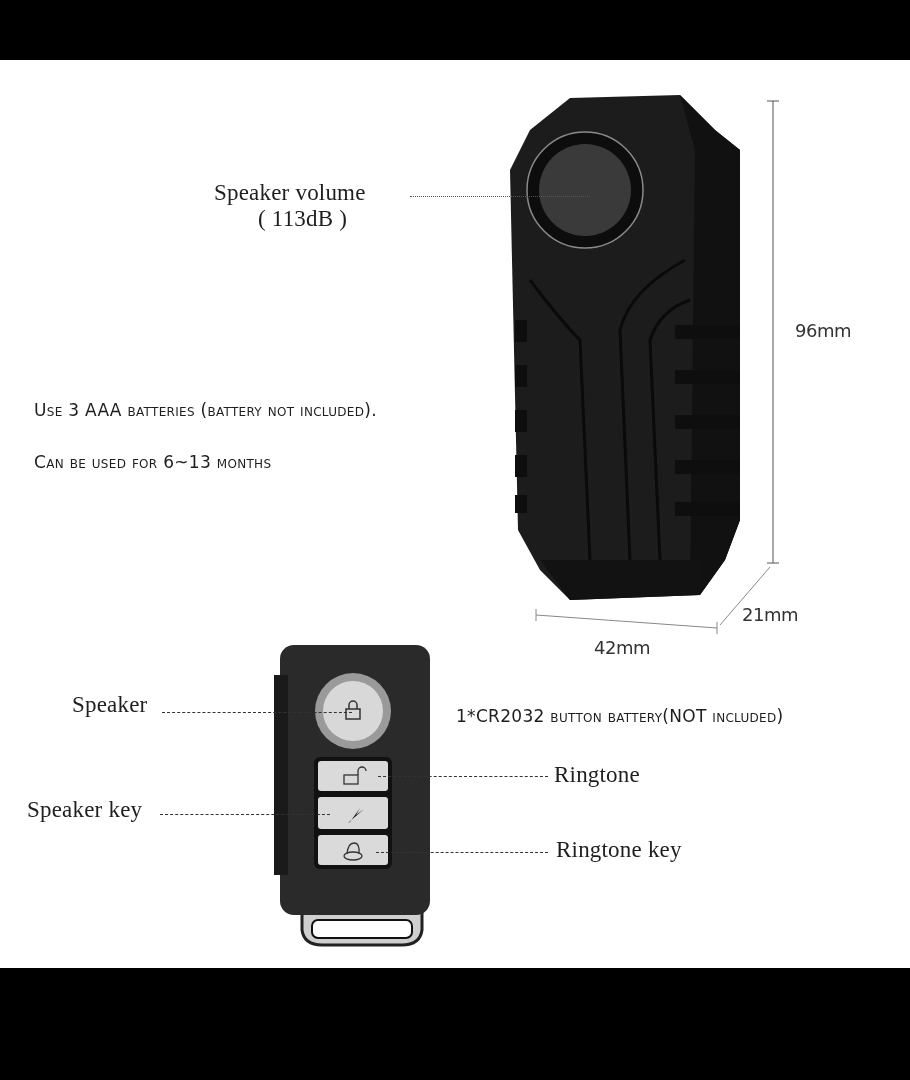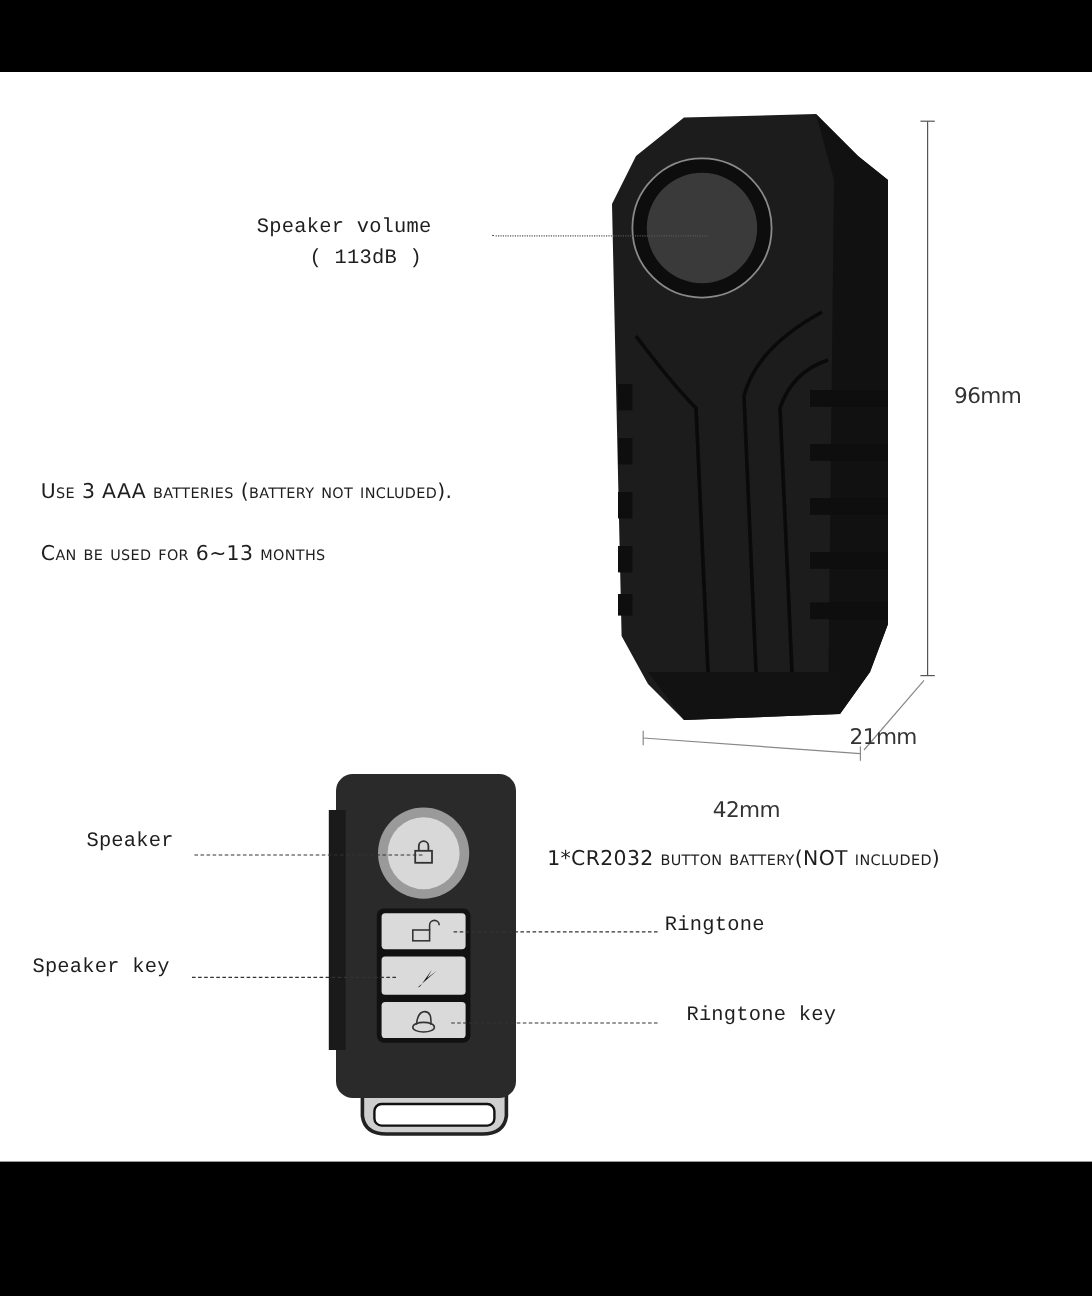--- a/index.html
+++ b/index.html
@@ -1,19 +1,19 @@
 <!DOCTYPE html>
 <html><head>
 <meta charset="utf-8">
 <style>
   html,body{margin:0;padding:0;}
   body{width:910px;height:1080px;background:#000;position:relative;overflow:hidden;font-family:"Liberation Sans","DejaVu Sans",sans-serif;color:#222;}
   .panel{position:absolute;left:0;top:60px;width:910px;height:908px;background:#fff;}
   .lbl{position:absolute;white-space:nowrap;color:#1e1e1e;}
-  .big{font-size:17px;font-family:Liberation Mono, monospace;font-weight:300;letter-spacing:0.2px;text-align:right;}
+  .big{font-size:23px;font-family:Liberation Serif, serif;font-weight:300;letter-spacing:0.2px;text-align:right;}
   .sc{font-variant:small-caps;font-size:17px;font-family:"DejaVu Sans",sans-serif;letter-spacing:0.3px;text-align:center;}
   .dim{font-size:18px;font-family:"DejaVu Sans",sans-serif;color:#333;letter-spacing:-0.5px;}
   .dash{position:absolute;height:0;border-top:1px dashed #333;}
   .dot{position:absolute;height:0;border-top:1px dotted #555;}
   svg{position:absolute;}
 </style>
 </head>
 <body>
 
 <div class="panel"></div>
@@ -52,22 +52,22 @@
 </svg>
 
 <div class="lbl big" style="left:214px;top:180px">Speaker volume</div>
 <div class="lbl big" style="left:258px;top:206px">( 113dB )</div>
 <div class="dot" style="left:410px;top:196px;width:180px"></div>
 
 <div class="lbl sc" style="left:34px;top:400px">Use 3 AAA batteries (battery not included).</div>
 <div class="lbl sc" style="left:34px;top:452px">Can be used for 6~13 months</div>
 
 <div class="lbl dim" style="left:795px;top:320px">96mm</div>
-<div class="lbl dim" style="left:594px;top:665px">42mm</div>
-<div class="lbl dim" style="left:708px;top:604px">21mm</div>
+<div class="lbl dim" style="left:594px;top:637px">42mm</div>
+<div class="lbl dim" style="left:742px;top:604px">21mm</div>
 
 <svg style="left:272px;top:645px" width="160" height="305" viewBox="0 0 160 305">
   <path d="M30 250 L30 285 Q32 300 50 300 L130 300 Q148 300 150 285 L150 250 Z" fill="#cfcfcf" stroke="#222" stroke-width="3"></path>
   <rect x="40" y="275" width="100" height="18" rx="6" fill="#fff" stroke="#111" stroke-width="2"></rect>
   <rect x="8" y="0" width="150" height="270" rx="14" fill="#2a2a2a"></rect>
   <rect x="2" y="30" width="14" height="200" fill="#1a1a1a"></rect>
   <circle cx="81" cy="66" r="38" fill="#9a9a9a"></circle>
   <circle cx="81" cy="66" r="30" fill="#d8d8d8"></circle>
   <rect x="74" y="64" width="14" height="10" fill="none" stroke="#333" stroke-width="1.5"></rect>
   <path d="M77 64 v-4 a4 4 0 0 1 8 0 v4" fill="none" stroke="#333" stroke-width="1.5"></path>
@@ -86,14 +86,14 @@
 <div class="dash" style="left:162px;top:712px;width:190px"></div>
 
 <div class="lbl sc" style="left:456px;top:706px">1*CR2032 button battery(NOT included)</div>
 
 <div class="lbl big" style="left:554px;top:762px">Ringtone</div>
 <div class="dash" style="left:378px;top:776px;width:170px"></div>
 
 <div class="lbl big" style="left:27px;top:797px">Speaker key</div>
 <div class="dash" style="left:160px;top:814px;width:170px"></div>
 
-<div class="lbl big" style="left:572px;top:837px">Ringtone key</div>
+<div class="lbl big" style="left:556px;top:837px">Ringtone key</div>
 <div class="dash" style="left:376px;top:852px;width:172px"></div>
 
 </body></html>

